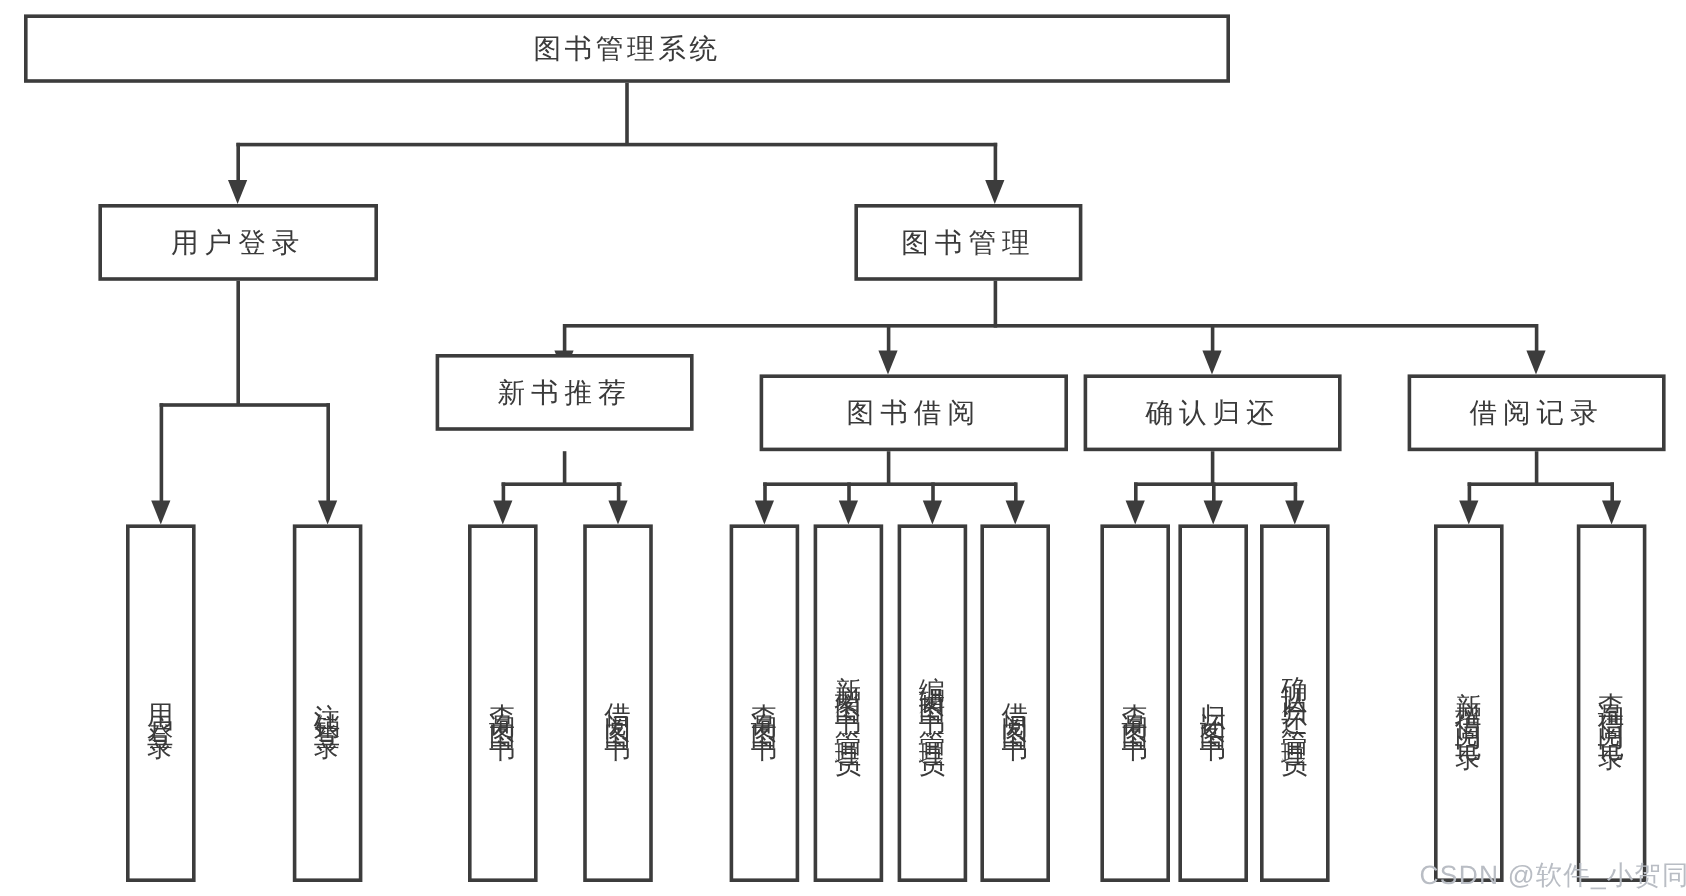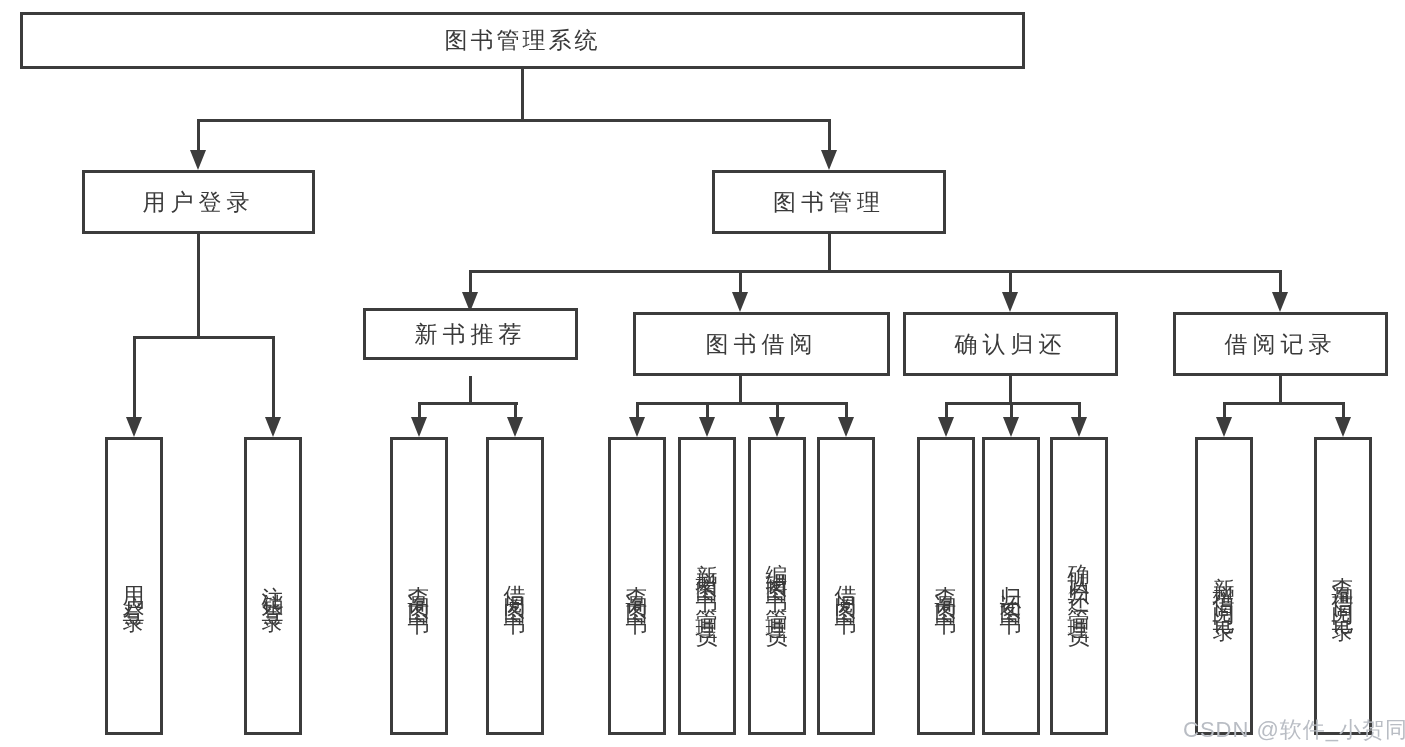--- a/index.html
+++ b/index.html
@@ -38,41 +38,41 @@
   <div class="node hnode rootnode" style="left:20px; top:12px; width:1005px; height:57px">图书管理系统</div>
 
   <div class="vline" style="left:521px; top:69px; height:52px"></div>
   <div class="hline" style="left:197px; top:119px; width:634px"></div>
   <div class="vline" style="left:197px; top:119px; height:34px"></div>
   <div class="arrow" style="left:190px; top:150px"></div>
   <div class="vline" style="left:828px; top:119px; height:34px"></div>
   <div class="arrow" style="left:821px; top:150px"></div>
 
   <div class="node hnode" style="left:82px; top:170px; width:233px; height:64px">用户登录</div>
-  <div class="node hnode" style="left:712px; top:170px; width:234px; height:64px">图书管理</div>
+  <div class="node hnode" style="left:712px; top:170px; width:190px; height:64px">图书管理</div>
 
   <div class="vline" style="left:197px; top:234px; height:104px"></div>
   <div class="hline" style="left:133px; top:336px; width:142px"></div>
   <div class="vline" style="left:133px; top:336px; height:84px"></div>
   <div class="arrow" style="left:126px; top:417px"></div>
   <div class="vline" style="left:272px; top:336px; height:84px"></div>
   <div class="arrow" style="left:265px; top:417px"></div>
 
   <div class="vline" style="left:828px; top:234px; height:39px"></div>
   <div class="hline" style="left:470px; top:270px; width:811px"></div>
   <div class="vline" style="left:469px; top:270px; height:25px"></div>
   <div class="arrow" style="left:462px; top:292px"></div>
   <div class="vline" style="left:739px; top:270px; height:25px"></div>
   <div class="arrow" style="left:732px; top:292px"></div>
   <div class="vline" style="left:1009px; top:270px; height:25px"></div>
   <div class="arrow" style="left:1002px; top:292px"></div>
   <div class="vline" style="left:1279px; top:270px; height:25px"></div>
   <div class="arrow" style="left:1272px; top:292px"></div>
 
-  <div class="node hnode" style="left:363px; top:308px; width:215px; height:52px">新书推荐</div>
+  <div class="node hnode" style="left:363px; top:295px; width:215px; height:64px">新书推荐</div>
   <div class="node hnode" style="left:633px; top:312px; width:257px; height:64px">图书借阅</div>
   <div class="node hnode" style="left:903px; top:312px; width:215px; height:64px">确认归还</div>
   <div class="node hnode" style="left:1173px; top:312px; width:215px; height:64px">借阅记录</div>
 
   <div class="vline" style="left:469px; top:376px; height:29px"></div>
   <div class="hline" style="left:418px; top:402px; width:100px"></div>
   <div class="vline" style="left:418px; top:402px; height:18px"></div>
   <div class="arrow" style="left:411px; top:417px"></div>
   <div class="vline" style="left:514px; top:402px; height:18px"></div>
   <div class="arrow" style="left:507px; top:417px"></div>

